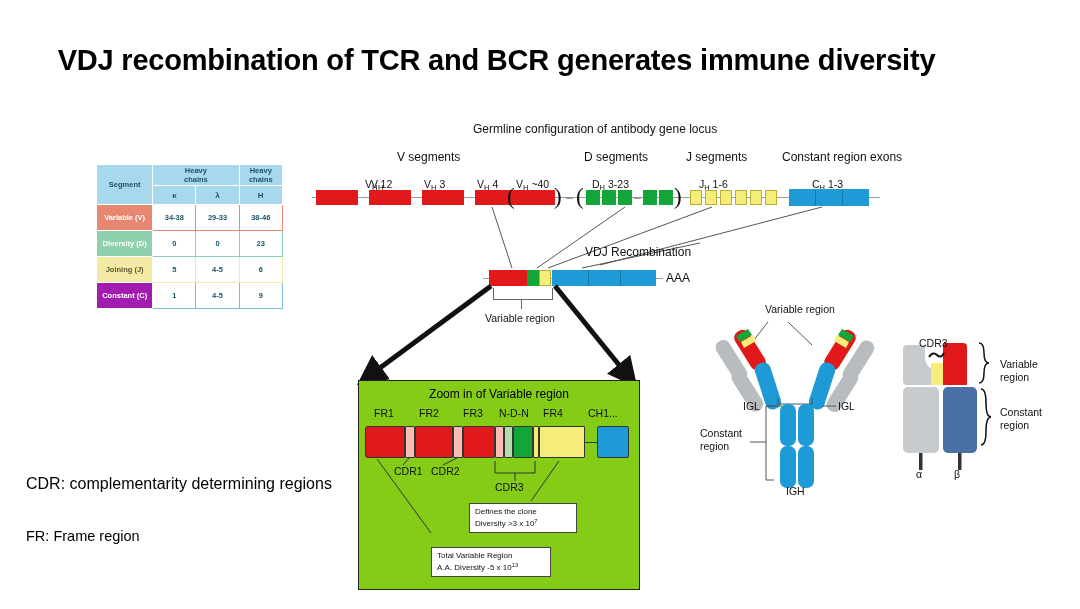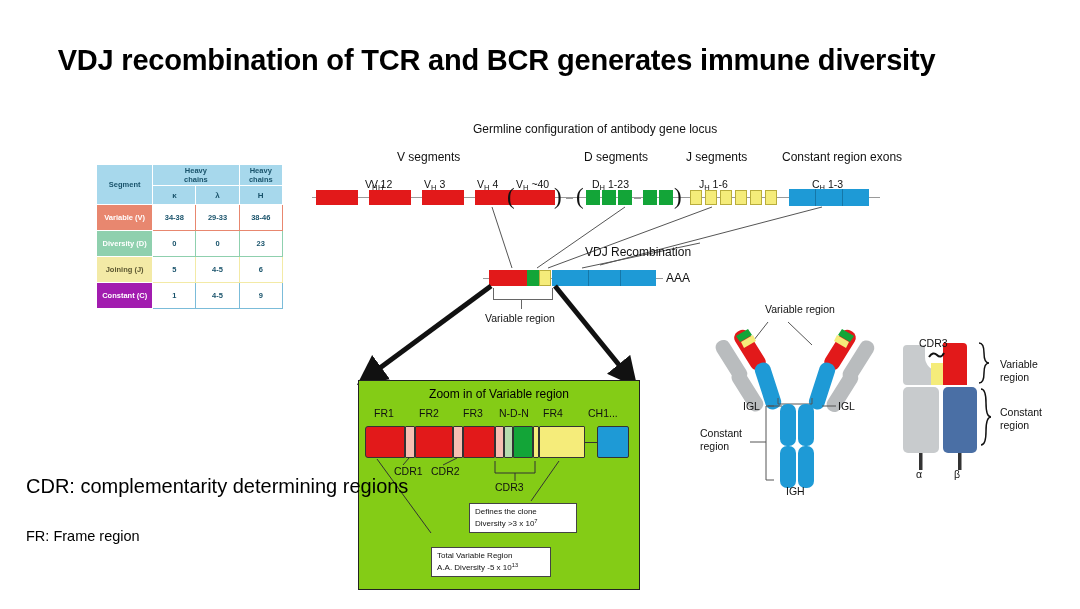--- a/index.html
+++ b/index.html
@@ -93,21 +93,21 @@
   
   #wm{
     left:700px;top:533px;
     font-size:25px;font-weight:bold;
     color:#f0f0f0;
     letter-spacing:1px;
     text-shadow:0 1px 0 #e2e2e2;
     white-space:nowrap;
   }
   
-  #note1{left:26px;top:472px;font-size:20px;line-height:1.45;}
+  #note1{left:26px;top:472px;font-size:16px;line-height:1.45;}
   #note2{left:26px;top:528px;font-size:14.5px;}
 </style>
 </head>
 <body>
 
 <div id="stage">
 
   <div class="abs" id="title">VDJ recombination of TCR and BCR generates immune diversity</div>
 
   <div class="abs" id="tablecard">
@@ -165,21 +165,21 @@
   <div class="abs lbl" style="left:686px;top:150px;text-align:right;">J segments</div>
   <div class="abs lbl" style="left:782px;top:150px;">Constant region exons</div>
 
   <div class="line abs" style="left:312px;top:197px;width:568px;"></div>
 
   <div class="abs lbl-sm" style="left:318px;top:178px;margin-left:47px;"><span>V</span><span class="sub">H</span><span> 1</span></div>
   <div class="abs lbl-sm" style="left:371px;top:178px;"><span>V</span><span class="sub">H</span><span> 2</span></div>
   <div class="abs lbl-sm" style="left:424px;top:178px;"><span>V</span><span class="sub">H</span><span> 3</span></div>
   <div class="abs lbl-sm" style="left:477px;top:178px;"><span>V</span><span class="sub">H</span><span> 4</span></div>
   <div class="abs lbl-sm" style="left:516px;top:178px;"><span>V</span><span class="sub">H</span><span> ~40</span></div>
-  <div class="abs lbl-sm" style="left:592px;top:178px;"><span>D</span><span class="sub">H</span><span> 1-23</span></div>
+  <div class="abs lbl-sm" style="left:592px;top:178px;"><span>D</span><span class="sub">H</span><span> 3-23</span></div>
   <div class="abs lbl-sm" style="left:699px;top:178px;"><span>J</span><span class="sub">H</span><span> 1-6</span></div>
   <div class="abs lbl-sm" style="left:812px;top:178px;"><span>C</span><span class="sub">H</span><span> 1-3</span></div>
 
   <div class="seg red" style="left:316px;top:190px;width:42px;height:15px;"></div>
   <div class="seg red" style="left:369px;top:190px;width:42px;height:15px;"></div>
   <div class="seg red" style="left:422px;top:190px;width:42px;height:15px;"></div>
   <div class="seg red" style="left:475px;top:190px;width:42px;height:15px;"></div>
   <div class="dash abs" style="left:521px;top:197px;width:8px;"></div>
   <div class="dash abs" style="left:533px;top:197px;width:8px;"></div>
   <div class="paren" style="left:507px;top:185px;">(</div>

